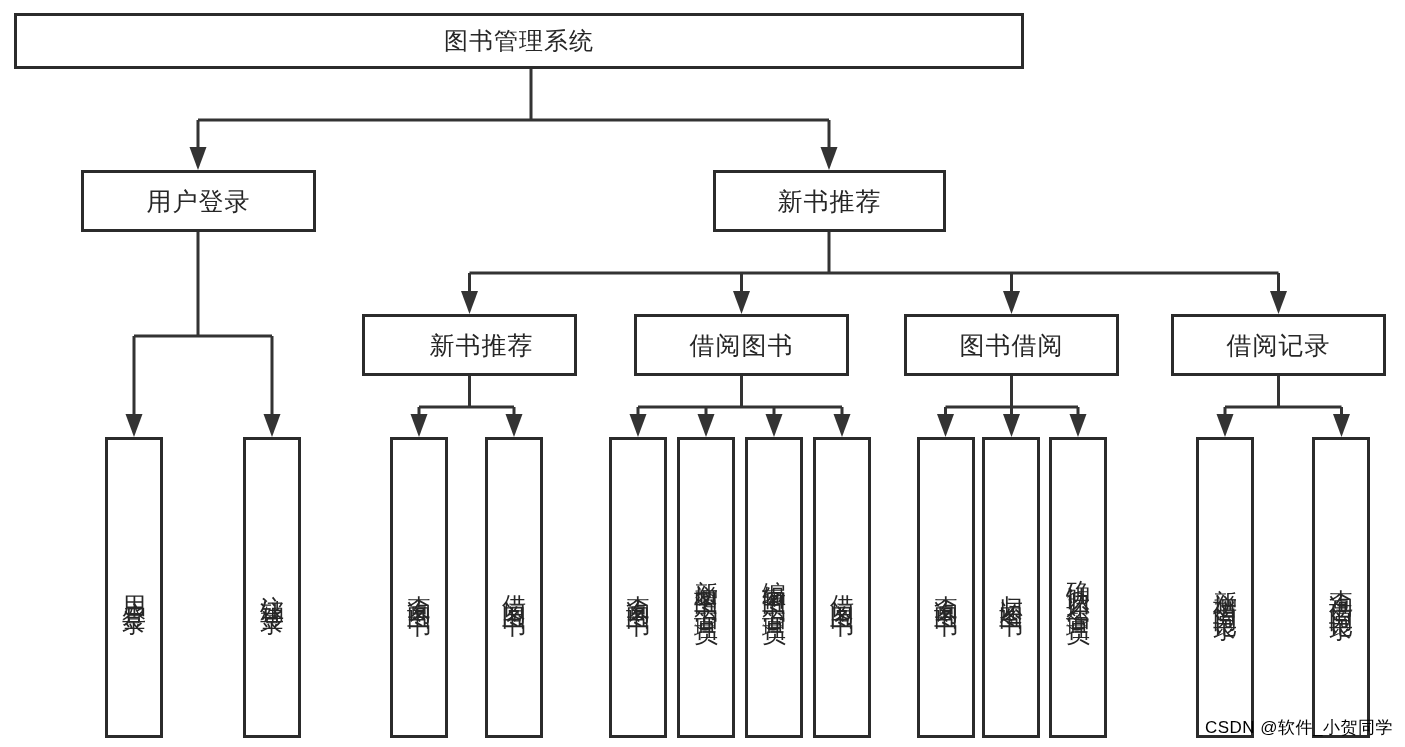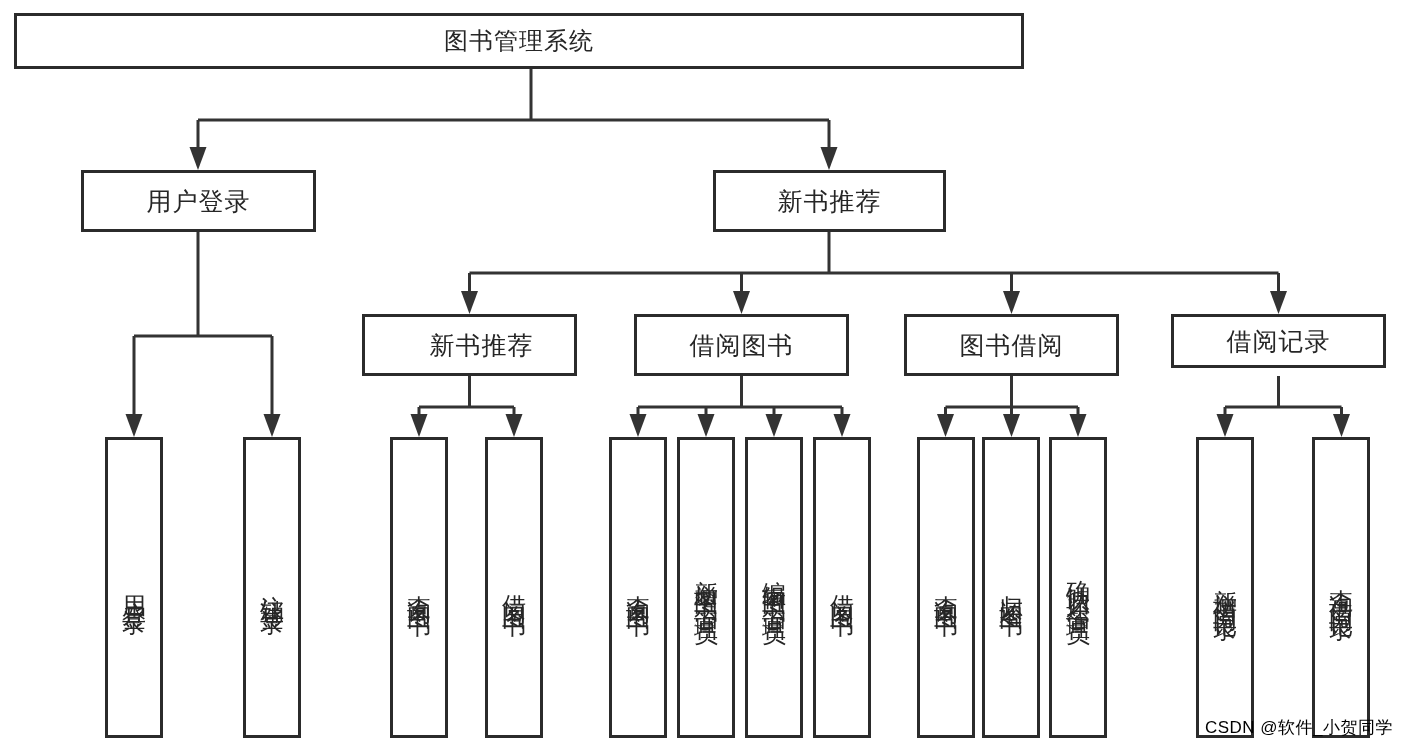--- a/index.html
+++ b/index.html
@@ -112,21 +112,21 @@
   </svg>
 
   <div class="node hnode root" style="left:14px; top:13px; width:1010px; height:56px;">图书管理系统</div>
 
   <div class="node hnode" style="left:81px; top:170px; width:235px; height:62px;">用户登录</div>
   <div class="node hnode" style="left:713px; top:170px; width:233px; height:62px;">新书推荐</div>
 
   <div class="node hnode" style="left:362px; top:314px; width:215px; height:62px;padding-left:24px;">新书推荐</div>
   <div class="node hnode" style="left:634px; top:314px; width:215px; height:62px;">借阅图书</div>
   <div class="node hnode" style="left:904px; top:314px; width:215px; height:62px;">图书借阅</div>
-  <div class="node hnode" style="left:1171px; top:314px; width:215px; height:54px;">借阅记录</div>
+  <div class="node hnode" style="left:1171px; top:314px; width:215px; height:62px;">借阅记录</div>
 
   <div class="node vnode" style="left:105px; top:437px; width:58px; height:301px;">
     <span>用户登录</span>
   </div>
   <div class="node vnode" style="left:243px; top:437px; width:58px; height:301px;">
     <span>注销登录</span>
   </div>
 
   <div class="node vnode" style="left:390px; top:437px; width:58px; height:301px;">
     <span>查询图书</span>

